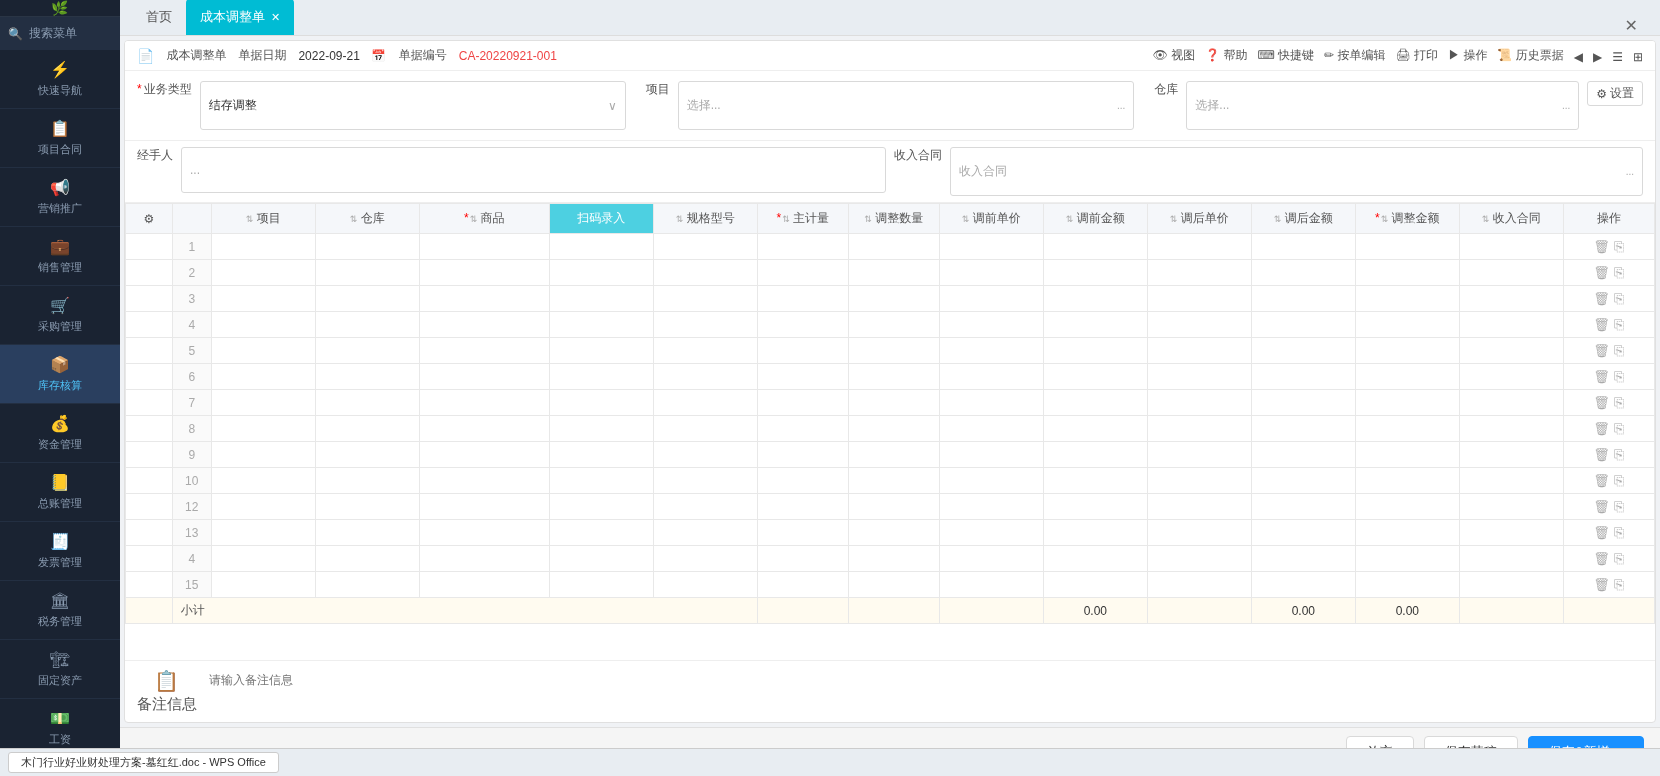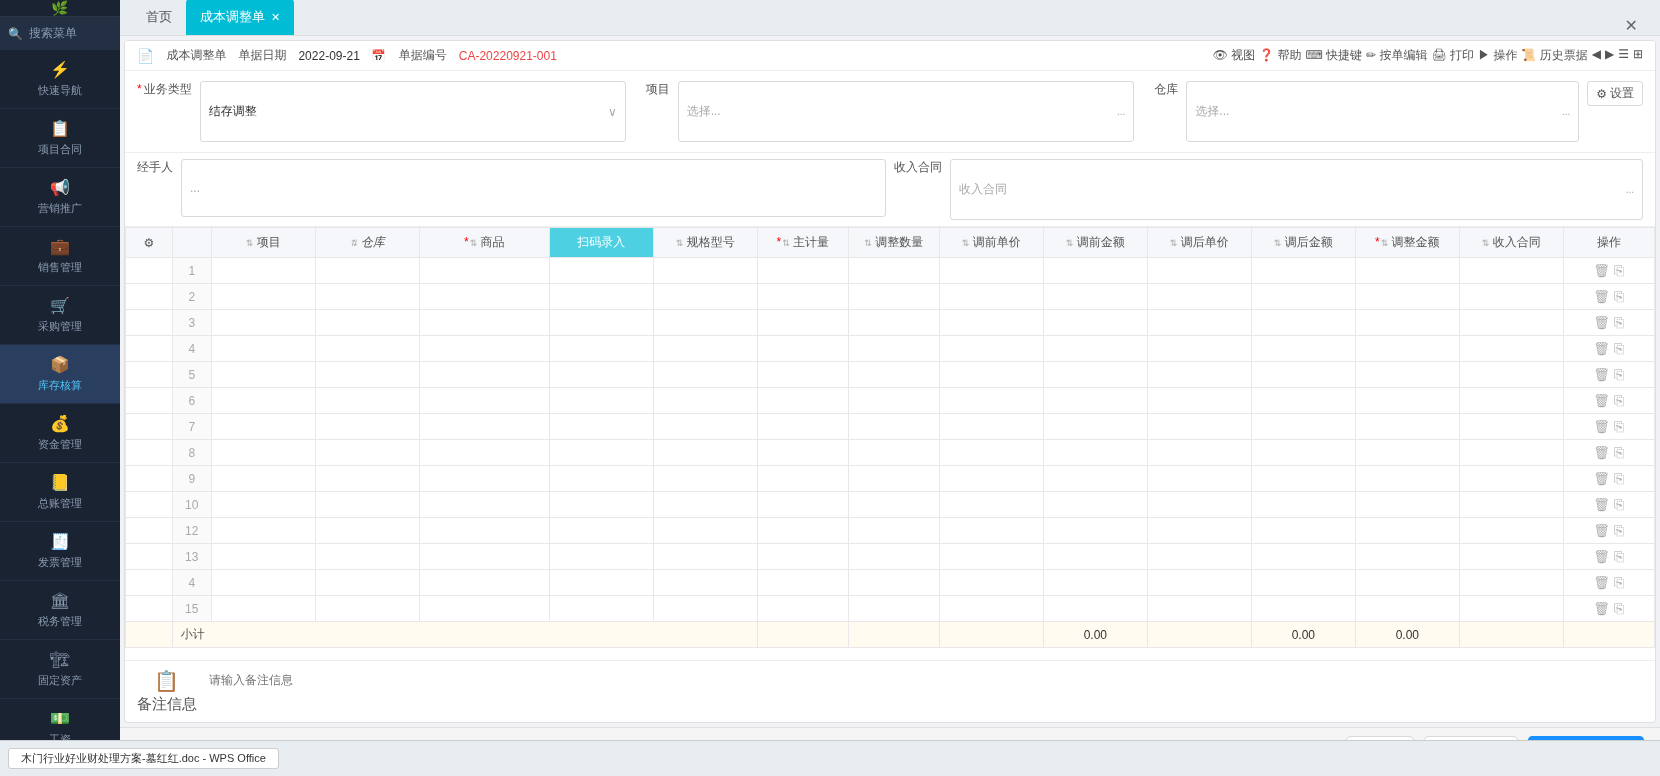--- a/index.html
+++ b/index.html
@@ -115,22 +115,22 @@
       color: #333;
       background: #fff;
     }
     .toolbar-doc-icon { color: #2196f3; font-size: 14px; }
     .toolbar-label { color: #555; }
     .toolbar-date { color: #333; font-weight: 500; }
     .toolbar-num { color: #ef4444; font-weight: 500; }
     .toolbar-right {
       margin-left: auto;
       display: flex;
-      align-items: flex-start;
-      gap: 4px;
+      align-items: flex-end;
+      gap: 10px;
       color: #555;
     }
     .toolbar-right span { cursor: pointer; display: flex; align-items: center; gap: 2px; }
 
     
     .form-area {
       padding: 10px 12px;
       border-bottom: 1px solid #eee;
       display: flex;
       gap: 20px;
@@ -138,21 +138,21 @@
     .form-row {
       display: flex;
       align-items: flex-start;
       gap: 8px;
       flex: 1;
     }
     .form-label { color: #555; font-size: 12px; white-space: nowrap; }
     .form-label.required::before { content: '*'; color: red; margin-right: 2px; }
     .form-value {
       flex: 1;
-      padding: 21px 8px;
+      padding: 15px 8px;
       border: 1px solid #d9d9d9;
       border-radius: 3px;
       font-size: 12px;
       display: flex;
       align-items: center;
       justify-content: space-between;
       min-height: 26px;
       color: #333;
     }
     .form-value .dots { color: #aaa; font-size: 10px; }
@@ -293,41 +293,41 @@
     }
     .btn-default { background: #fff; color: #333; }
     .btn-save-new { background: #1890ff; color: #fff; border-color: #1890ff; display: flex; align-items: center; gap: 4px; }
 
     
     .taskbar {
       position: fixed;
       bottom: 0;
       left: 0;
       right: 0;
-      height: 36px;
+      height: 28px;
       background: #e8edf2;
       display: flex;
       align-items: center;
       padding: 0 8px;
       border-top: 1px solid #ccc;
       z-index: 100;
     }
     .taskbar-item {
       background: #fff;
       border: 1px solid #ccc;
       border-radius: 3px;
       padding: 2px 12px;
       font-size: 11px;
       color: #333;
       cursor: pointer;
     }
 
     .col-settings { width: 36px; text-align: center; }
     .col-project { width: 80px; }
-    .col-warehouse { width: 80px; font-style: italic; }
+    .col-warehouse { width: 80px; }
     .col-product { width: 100px; }
     .col-scan { width: 80px; }
     .col-spec { width: 80px; }
     .col-unit { width: 70px; }
     .col-qty { width: 70px; margin-left: 10px; }
     .col-price-before { width: 80px; }
     .col-amount-before { width: 80px; }
     .col-price-after { width: 80px; }
     .col-amount-after { width: 80px; }
     .col-adjust { width: 80px; }

